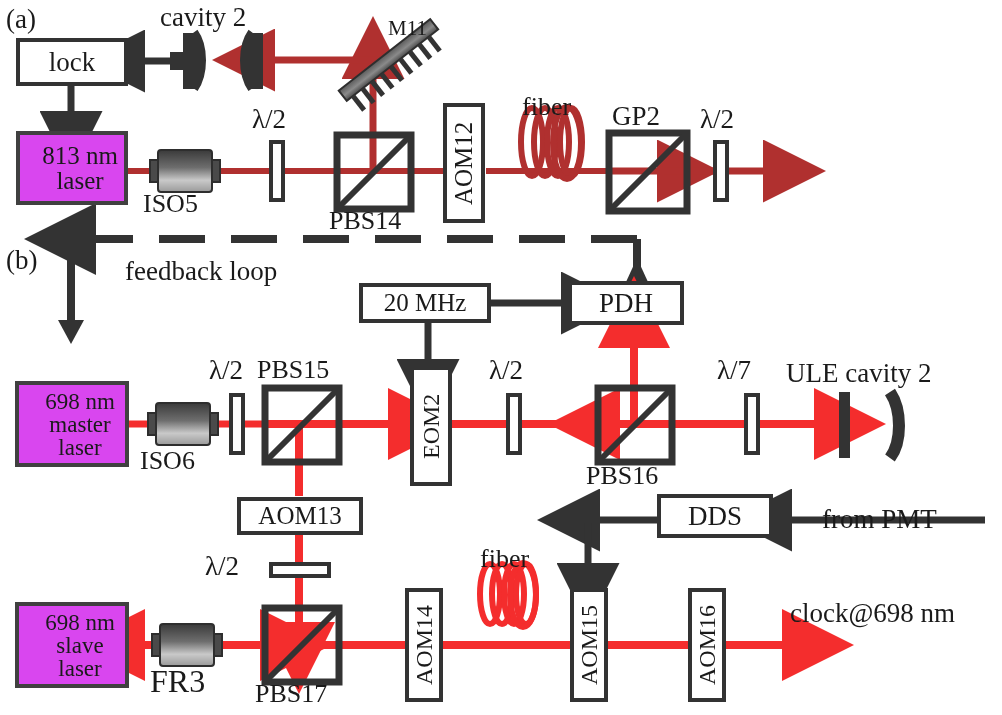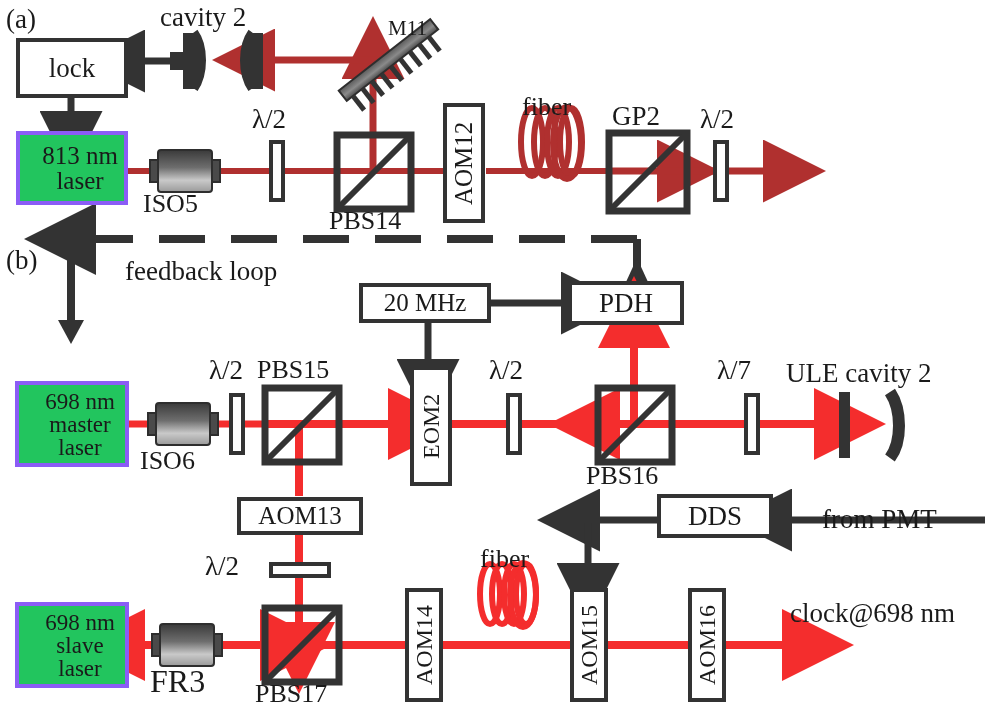--- a/index.html
+++ b/index.html
@@ -1,20 +1,20 @@
 <!DOCTYPE html>
 <html><head>
 <meta charset="utf-8">
 <title>Optical Layout</title>
 <style>
   html,body{margin:0;padding:0;background:#ffffff;}
   body{font-family:"Liberation Serif", serif;}
   #stage{position:relative;width:1002px;height:715px;background:#ffffff;overflow:hidden;}
   .lbl{position:absolute;color:#1a1a1a;white-space:nowrap;font-family:"Liberation Serif",serif;line-height:1;}
-  .box{position:absolute;box-sizing:border-box;border:4px solid #8b5cf6;background:#22c55e;padding-left:16px;}
+  .box{position:absolute;box-sizing:border-box;border:4px solid #404040;background:#d946ef;padding-left:16px;}
   .boxtxt{position:absolute;box-sizing:border-box;border:4px solid #333333;background:#ffffff;
           display:flex;align-items:center;justify-content:center;color:#1a1a1a;
           font-family:"Liberation Serif",serif;}
   .vtxt{writing-mode:vertical-rl;transform:rotate(180deg);}
   .wp{position:absolute;box-sizing:border-box;border:4px solid #333333;background:#ffffff;}
   svg.lay{position:absolute;left:0;top:0;width:1002px;height:715px;overflow:visible;}
   .lsrbox{display:flex;flex-direction:column;align-items:center;justify-content:center;
           color:#1a1a1a;text-align:center;line-height:1.0;}
 </style>
 </head>
@@ -194,21 +194,21 @@
       <ellipse cx="523" cy="595" rx="13" ry="32"></ellipse>
     </g>
 
     <g>
       <line x1="657" y1="520" x2="593" y2="520" stroke="#333333" stroke-width="7" marker-end="url(#ahK)"></line>
       <line x1="588" y1="523" x2="588" y2="570" stroke="#333333" stroke-width="7" marker-end="url(#ahK)"></line>
       <line x1="985" y1="520" x2="785" y2="520" stroke="#333333" stroke-width="7" marker-end="url(#ahK)"></line>
     </g>
   </svg>
 
-  <div class="boxtxt" style="left:16px;top:38px;width:112px;height:60px;font-size:27px;">lock</div>
+  <div class="boxtxt" style="left:16px;top:38px;width:112px;height:48px;font-size:27px;">lock</div>
 
   <div class="box lsrbox" style="left:16px;top:131px;width:112px;height:74px;font-size:25px;">
     <span>813 nm</span>
     <span>laser</span>
   </div>
 
   <div class="wp" style="left:269px;top:140px;width:16px;height:62px;"></div>
 
   <div class="boxtxt vtxt" style="left:443px;top:103px;width:42px;height:120px;font-size:25px;">AOM12</div>
 

